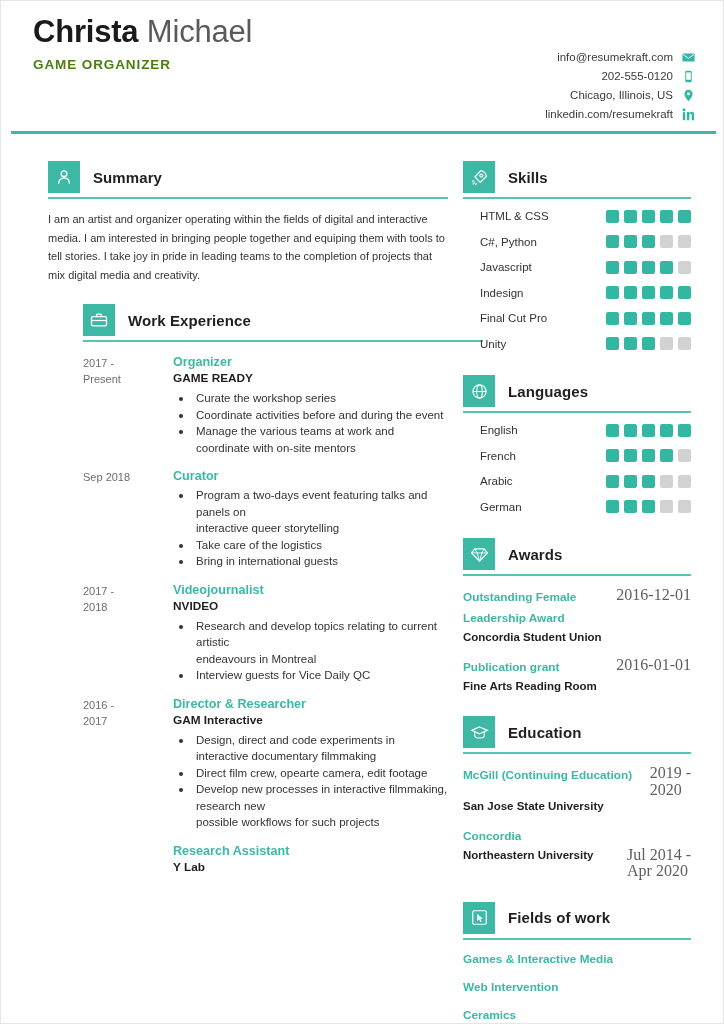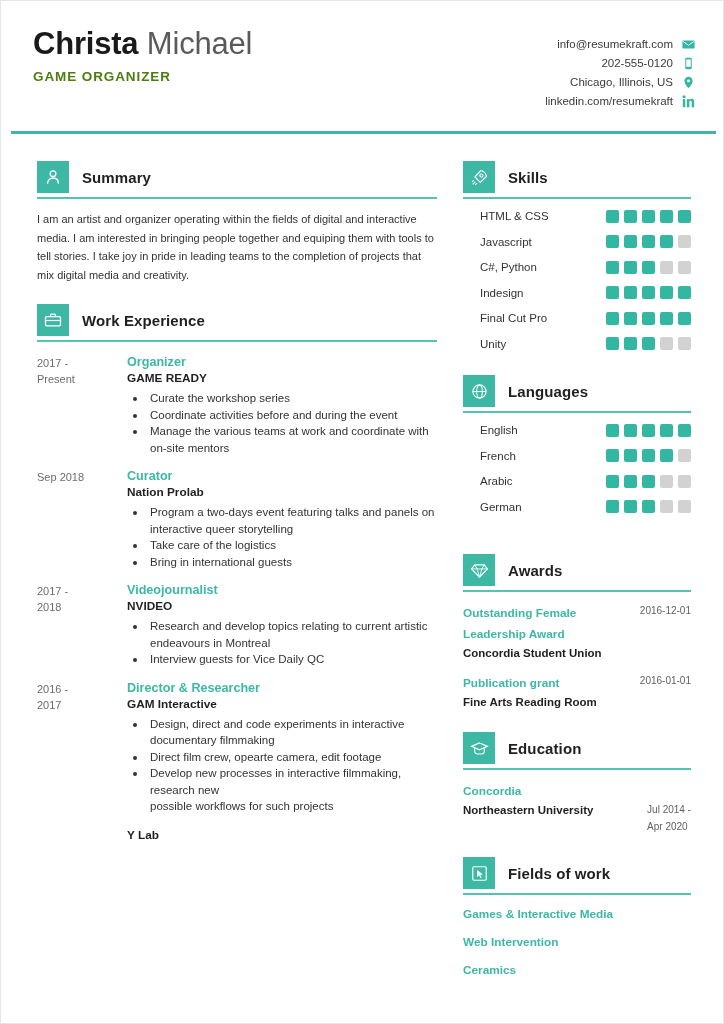--- a/index.html
+++ b/index.html
@@ -15,55 +15,55 @@
     width:724px;height:1024px;
     box-sizing:border-box;
     border:1px solid #e6e6e6;
     background:#fff;
   }
 
   
   .header{
     position:absolute;left:0;top:0;width:724px;height:130px;
   }
-  .name-block{position:absolute;left:32px;top:24px;}
+  .name-block{position:absolute;left:32px;top:12px;}
   .name{
     font-size:31px;line-height:38px;letter-spacing:-0.2px;
     white-space:nowrap;
   }
   .name .first{font-weight:bold;color:#1a1a1a;}
   .name .last{font-weight:normal;color:#5a5a5a;}
   .jobtitle{
     margin-top:6px;
     font-size:13.5px;font-weight:bold;letter-spacing:0.9px;
     color:#4d7c0f;
   }
   .contact{
-    position:absolute;right:30px;top:35px;
+    position:absolute;right:30px;top:48px;
     text-align:right;
   }
   .contact-row{
     display:flex;align-items:center;justify-content:flex-end;
     height:17px;margin-bottom:2px;
   }
   .contact-text{
     font-size:11.5px;color:#3b3b3b;margin-right:9px;line-height:17px;
   }
   .contact-ico{
     width:13px;height:13px;display:inline-flex;align-items:center;justify-content:center;
     flex:0 0 13px;
   }
   .contact-ico svg{display:block;}
   .head-rule{
     position:absolute;left:10px;top:130px;width:705px;height:3px;
     background:#3cb8a5;
   }
 
   
-  .left-col{position:absolute;left:36px;top:160px;width:400px;}
+  .left-col{position:absolute;left:47px;top:160px;width:400px;}
   .right-col{position:absolute;left:462px;top:160px;width:228px;}
 
   
   .sec{margin-bottom:0;}
   .sec-head{display:flex;align-items:center;height:32px;}
   .sec-ico{
     width:32px;height:32px;background:#3cb8a5;
     display:flex;align-items:center;justify-content:center;
     flex:0 0 32px;
   }
@@ -115,22 +115,22 @@
   .sq.on{background:#33b7a3;}
 
   
   .entry{margin-top:11px;}
   .entry-top{display:flex;align-items:flex-start;}
   .entry-title{
     flex:1;font-size:11.8px;font-weight:bold;color:#3cb8a5;line-height:21px;
     padding-right:6px;
   }
   .entry-date{
-    font-size:10px;color:#5f5f5f;line-height:16.5px;text-align:left;
-    flex:0 0 auto;white-space:pre-line;
+    font-size:16px;color:#5f5f5f;line-height:16.5px;text-align:left;
+    flex:0 0 auto;white-space:pre-line;font-family:Liberation Serif, serif;
   }
   .entry-sub{
     font-size:11.5px;font-weight:bold;color:#1f1f1f;line-height:16.5px;
   }
   .entry-sub-row{display:flex;align-items:flex-start;}
   .entry-sub-row .entry-sub{flex:1;padding-right:6px;}
 
   
   .field-item{
     font-size:11.8px;font-weight:bold;color:#3cb8a5;
@@ -209,21 +209,21 @@
               <circle cx="12" cy="8" r="3.4" fill="none" stroke="#fff" stroke-width="1.6"></circle>
               <path d="M5.5 20 C5.5 15.5 8.4 13.2 12 13.2 C15.6 13.2 18.5 15.5 18.5 20" fill="none" stroke="#fff" stroke-width="1.6"></path>
             </svg>
         </span>
         <span class="sec-title">Summary</span>
       </div>
       <div class="sec-rule"></div>
       <div class="summary-text">I am an artist and organizer operating within the fields of digital and interactive media. I am interested in bringing people together and equiping them with tools to tell stories. I take joy in pride in leading teams to the completion of projects that mix digital media and creativity.</div>
     </div>
 
-    <div class="sec" style="margin-top:20px;">
+    <div class="sec" style="margin-top:20px;margin-left:35px;">
       <div class="sec-head">
         <span class="sec-ico">
           <svg width="20" height="20" viewBox="0 0 24 24">
               <rect x="3" y="8" width="18" height="11" rx="1.5" fill="none" stroke="#fff" stroke-width="1.6"></rect>
               <path d="M9 8 V6.2 C9 5.5 9.5 5 10.2 5 h3.6 C14.5 5 15 5.5 15 6.2 V8" fill="none" stroke="#fff" stroke-width="1.6"></path>
               <line x1="3" y1="12.6" x2="21" y2="12.6" stroke="#fff" stroke-width="1.4"></line>
             </svg>
         </span>
         <span class="sec-title">Work Experience</span>
       </div>
@@ -239,21 +239,20 @@
                 <li style="white-space: pre-line;">Curate the workshop series</li>
                 <li style="white-space: pre-line;">Coordinate activities before and during the event</li>
                 <li style="white-space: pre-line;">Manage the various teams at work and coordinate with on-site mentors</li>
               </ul>
             </div>
           </div>
           <div class="job">
             <div class="job-date" style="white-space: pre-line;">Sep 2018</div>
             <div class="job-body">
               <div class="job-role">Curator</div>
-              <div class="job-org">Nation Prolab</div>
               <ul class="job-list">
                 <li style="white-space: pre-line;">Program a two-days event featuring talks and panels on
 interactive queer storytelling</li>
                 <li style="white-space: pre-line;">Take care of the logistics</li>
                 <li style="white-space: pre-line;">Bring in international guests</li>
               </ul>
             </div>
           </div>
           <div class="job">
             <div class="job-date" style="white-space: pre-line;">2017 -
@@ -278,20 +277,21 @@
                 <li style="white-space: pre-line;">Design, direct and code experiments in interactive documentary filmmaking</li>
                 <li style="white-space: pre-line;">Direct film crew, opearte camera, edit footage</li>
                 <li style="white-space: pre-line;">Develop new processes in interactive filmmaking, research new
 possible workflows for such projects</li>
               </ul>
             </div>
           </div>
           <div class="job">
             <div class="job-date" style="white-space: pre-line;"></div>
             <div class="job-body">
+              <div class="job-role">Research Assistant</div>
               <div class="job-org">Y Lab</div>
             </div>
           </div>
         </div>
     </div>
 
   </div>
 
   <div class="right-col">
 
@@ -312,36 +312,36 @@
             <div class="rate-label">HTML &amp; CSS</div>
             <div class="rate-dots">
               <span class="sq on"></span>
               <span class="sq on"></span>
               <span class="sq on"></span>
               <span class="sq on"></span>
               <span class="sq on"></span>
             </div>
           </div>
           <div class="rate-row">
+            <div class="rate-label">C#, Python</div>
+            <div class="rate-dots">
+              <span class="sq on"></span>
+              <span class="sq on"></span>
+              <span class="sq on"></span>
+              <span class="sq"></span>
+              <span class="sq"></span>
+            </div>
+          </div>
+          <div class="rate-row">
             <div class="rate-label">Javascript</div>
             <div class="rate-dots">
               <span class="sq on"></span>
               <span class="sq on"></span>
               <span class="sq on"></span>
               <span class="sq on"></span>
-              <span class="sq"></span>
-            </div>
-          </div>
-          <div class="rate-row">
-            <div class="rate-label">C#, Python</div>
-            <div class="rate-dots">
-              <span class="sq on"></span>
-              <span class="sq on"></span>
-              <span class="sq on"></span>
-              <span class="sq"></span>
               <span class="sq"></span>
             </div>
           </div>
           <div class="rate-row">
             <div class="rate-label">Indesign</div>
             <div class="rate-dots">
               <span class="sq on"></span>
               <span class="sq on"></span>
               <span class="sq on"></span>
               <span class="sq on"></span>
@@ -420,21 +420,21 @@
               <span class="sq on"></span>
               <span class="sq on"></span>
               <span class="sq on"></span>
               <span class="sq"></span>
               <span class="sq"></span>
             </div>
           </div>
         </div>
     </div>
 
-    <div class="sec" style="margin-top:36px;">
+    <div class="sec" style="margin-top:20px;">
       <div class="sec-head">
         <span class="sec-ico">
           <svg width="19" height="19" viewBox="0 0 24 24">
               <path d="M6 5 H18 L22 10 L12 20.5 L2 10 Z" fill="none" stroke="#fff" stroke-width="1.5"></path>
               <path d="M2 10 H22 M6 5 L9 10 L12 20.5 M18 5 L15 10 L12 20.5" fill="none" stroke="#fff" stroke-width="1.1"></path>
             </svg>
         </span>
         <span class="sec-title">Awards</span>
       </div>
       <div class="sec-rule"></div>
@@ -463,20 +463,30 @@
               <path d="M12 5 L22 9.3 L12 13.6 L2 9.3 Z" fill="none" stroke="#fff" stroke-width="1.5"></path>
               <path d="M6 11.2 V16 C6 17.6 8.7 18.9 12 18.9 C15.3 18.9 18 17.6 18 16 V11.2" fill="none" stroke="#fff" stroke-width="1.4"></path>
             </svg>
         </span>
         <span class="sec-title">Education</span>
       </div>
       <div class="sec-rule"></div>
       <div id="education">
           <div class="entry">
             <div class="entry-top">
+              <div class="entry-title">McGill (Continuing Education)</div>
+              <div class="entry-date">2019 -
+2020</div>
+            </div>
+            <div class="entry-sub-row">
+              <div class="entry-sub">San Jose State University</div>
+            </div>
+          </div>
+          <div class="entry">
+            <div class="entry-top">
               <div class="entry-title">Concordia</div>
               <div class="entry-date"></div>
             </div>
             <div class="entry-sub-row">
               <div class="entry-sub">Northeastern University</div>
               <div class="entry-date">Jul 2014 -
 Apr 2020</div>
             </div>
           </div>
         </div>

